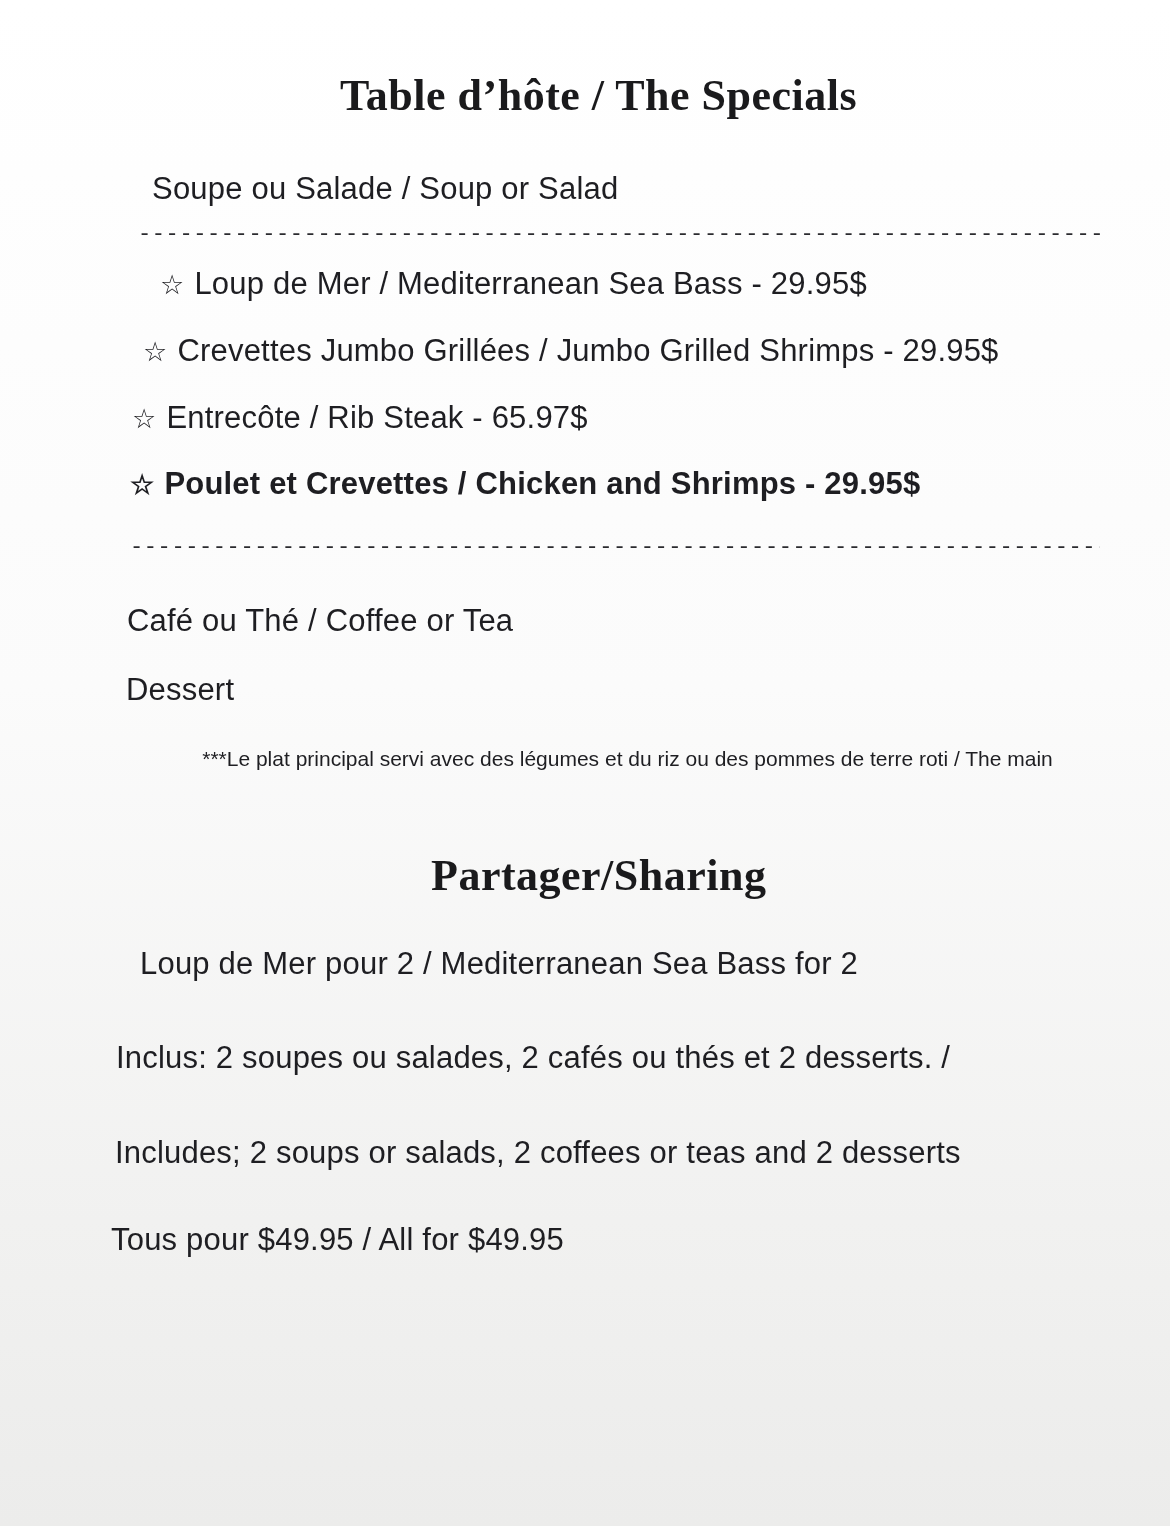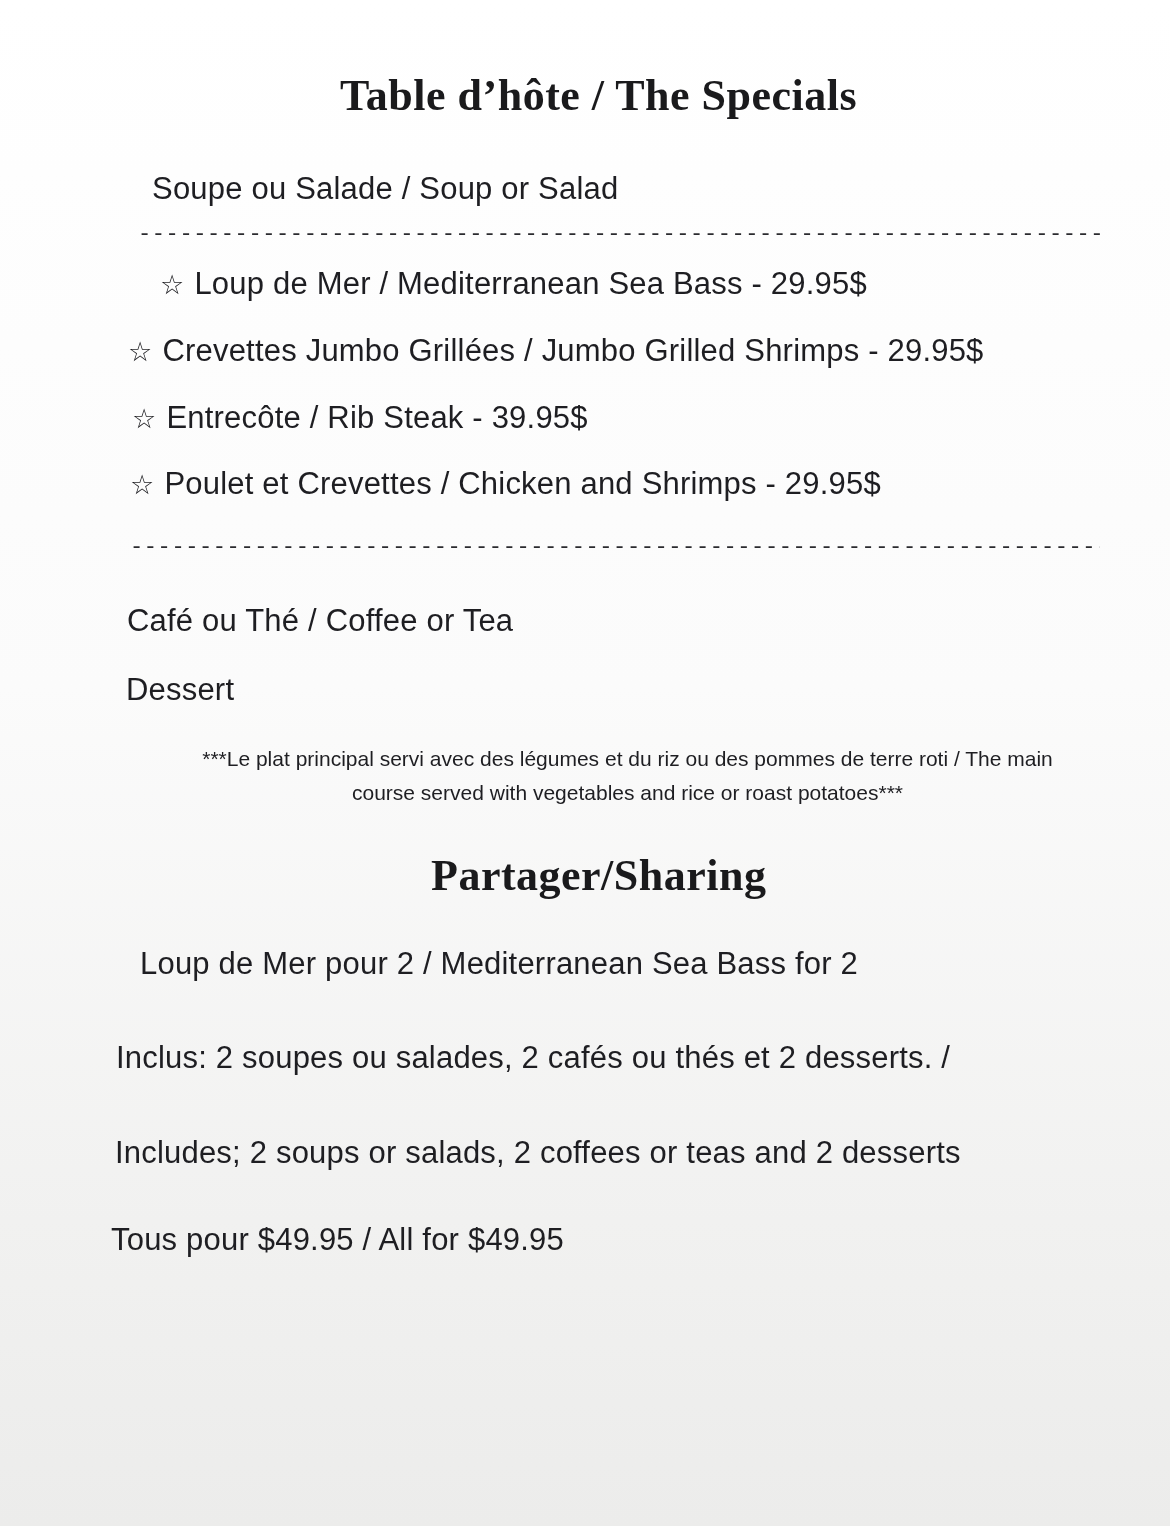--- a/index.html
+++ b/index.html
@@ -30,41 +30,40 @@
   <div class="abs title" style="left:340px; top:70px;">Table d’hôte / The Specials</div>
 
   <div class="abs line" style="left:152px; top:171px;">Soupe ou Salade / Soup or Salad</div>
 
   <div class="abs dash" style="left:138px; top:222px; width:962px;">------------------------------------------------------------------------</div>
 
   <div class="abs line" style="left:136px; top:266px;margin-left:24px;">
     <span class="star">☆</span><span>Loup de Mer / Mediterranean Sea Bass - 29.95$</span>
   </div>
 
-  <div class="abs line" style="left:128px; top:333px;">
+  <div class="abs line" style="left:143px; top:333px;">
     <span class="star">☆</span><span>Crevettes Jumbo Grillées / Jumbo Grilled Shrimps - 29.95$</span>
   </div>
 
   <div class="abs line" style="left:132px; top:400px;">
-    <span class="star">☆</span><span>Entrecôte / Rib Steak - 39.95$</span>
+    <span class="star">☆</span><span>Entrecôte / Rib Steak - 65.97$</span>
   </div>
 
-  <div class="abs line" style="left:130px; top:466px;">
+  <div class="abs line" style="left:130px; top:466px;font-weight:bold;">
     <span class="star">☆</span><span>Poulet et Crevettes / Chicken and Shrimps - 29.95$</span>
   </div>
 
   <div class="abs dash" style="left:130px; top:535px; width:970px;">------------------------------------------------------------------------</div>
 
   <div class="abs line" style="left:127px; top:603px;">Café ou Thé / Coffee or Tea</div>
 
   <div class="abs line" style="left:126px; top:672px;">Dessert</div>
 
   <div class="abs note" style="left:130px; top:742px; width:995px;">
     <div>***Le plat principal servi avec des légumes et du riz ou des pommes de terre roti / The main</div>
-    <div>course served with vegetables and rice or roast potatoes***</div>
   </div>
 
   <div class="abs title" style="left:431px; top:850px;">Partager/Sharing</div>
 
   <div class="abs line" style="left:119px; top:946px;margin-left:21px;">Loup de Mer pour 2 / Mediterranean Sea Bass for 2</div>
 
   <div class="abs line" style="left:116px; top:1040px;">Inclus: 2 soupes ou salades, 2 cafés ou thés et 2 desserts. /</div>
 
   <div class="abs line" style="left:115px; top:1135px;">Includes; 2 soups or salads, 2 coffees or teas and 2 desserts</div>
 

